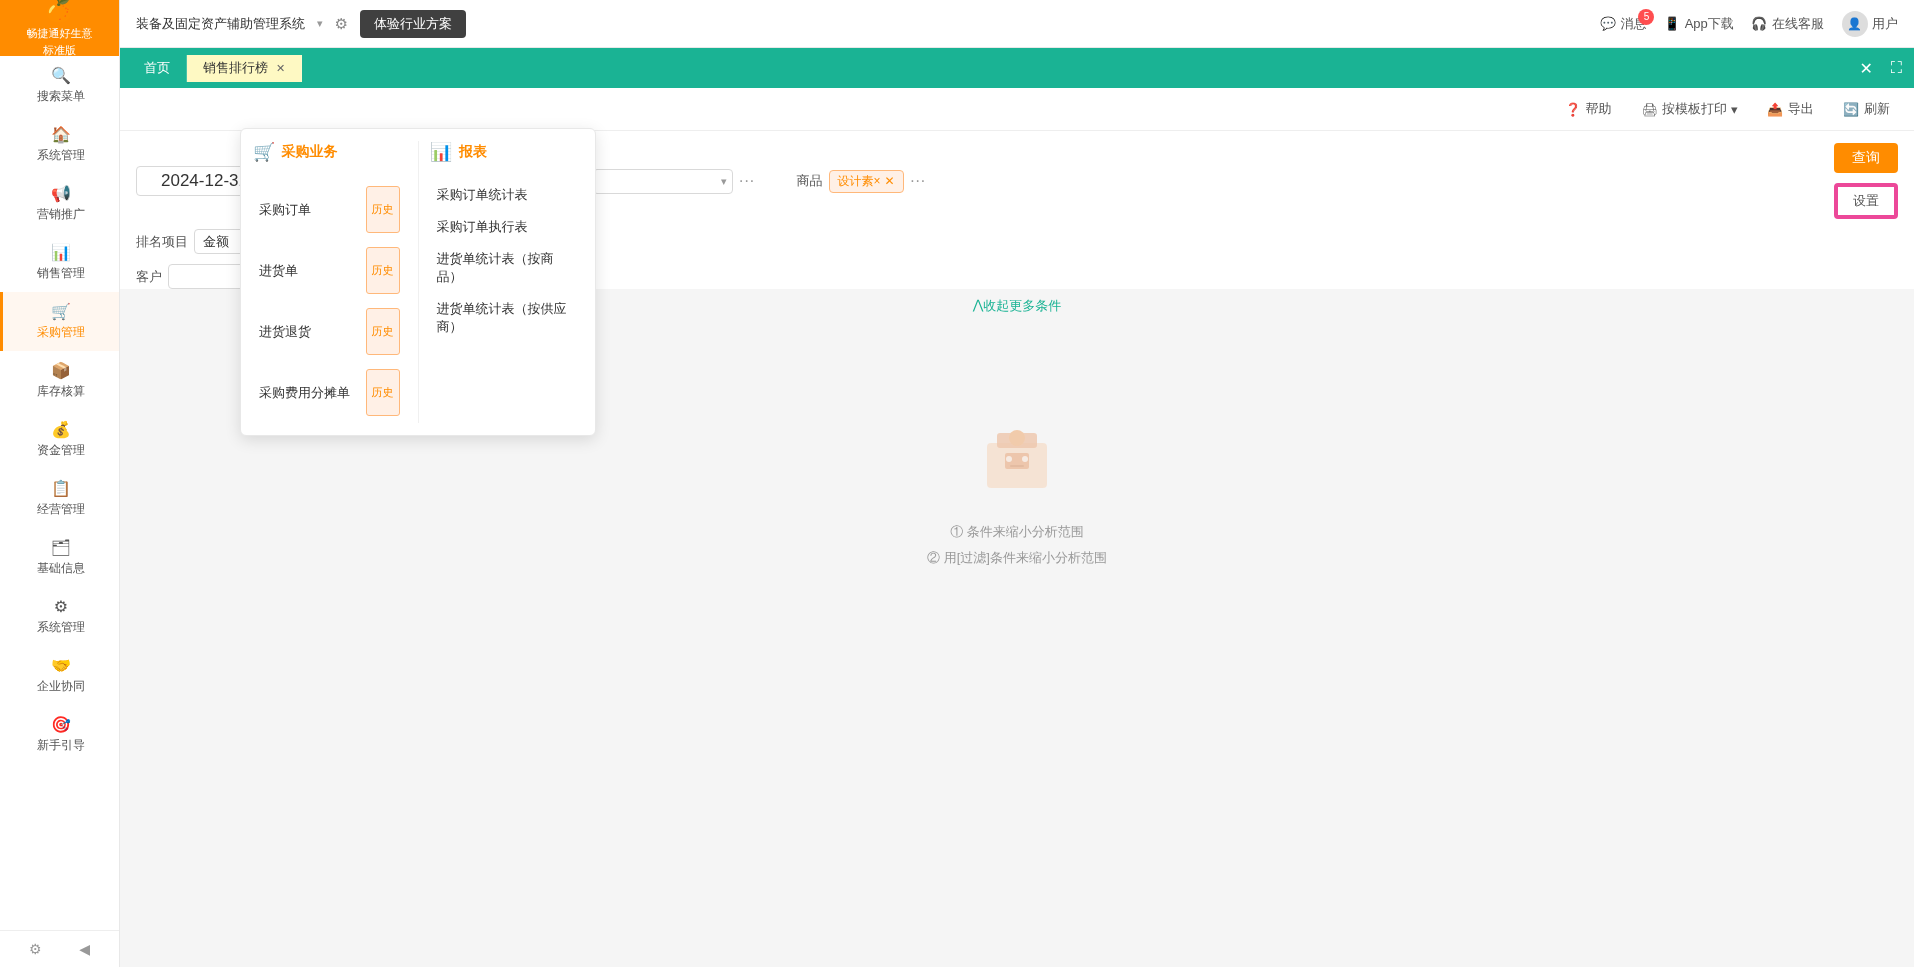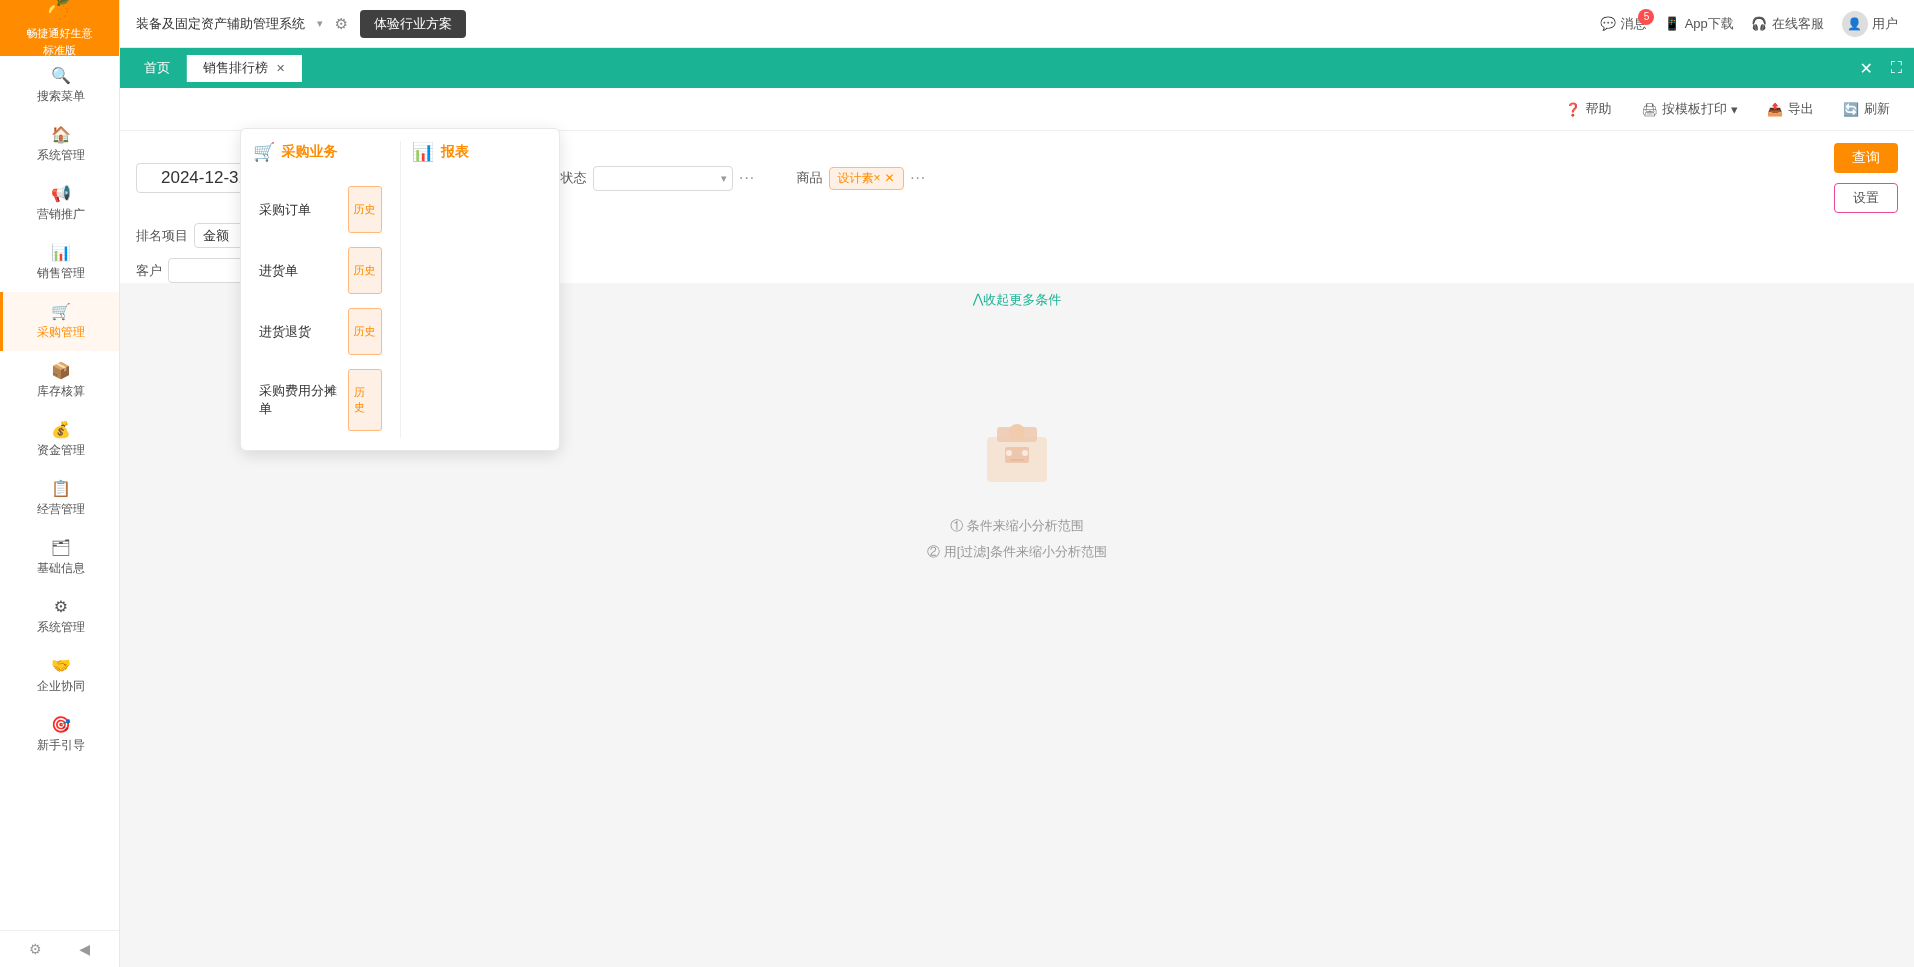--- a/index.html
+++ b/index.html
@@ -150,21 +150,21 @@
       padding: 0 16px;
       height: 27px;
       display: flex;
       align-items: center;
       color: #fff;
       cursor: pointer;
       font-size: 13px;
       border-right: 1px solid rgba(255,255,255,0.2);
     }
     .tab-item.active {
-      background: #ffffff;
+      background: #fef9c3;
       color: #333;
     }
     .tab-close {
       margin-left: 8px;
       font-size: 11px;
       color: #666;
     }
     .tab-bar-actions {
       margin-left: auto;
       display: flex;
@@ -242,21 +242,21 @@
       color: #fff;
       border: none;
       border-radius: 4px;
       padding: 6px 18px;
       cursor: pointer;
       font-size: 14px;
     }
     .btn-setting {
       background: #fff;
       color: #555;
-      border: 1px solid #ec4899;
+      border: 4px solid #ec4899;
       border-radius: 4px;
       padding: 5px 14px;
       cursor: pointer;
       font-size: 13px;
       display: block;
       width: 100%;
       margin-top: 6px;
       font-family: Liberation Serif, serif;
     }
     .collapse-bar {
@@ -597,17 +597,31 @@
               <span class="history-badge">历史</span>
             </div>
           </div>
       </div>
 
       <div class="dropdown-col">
         <div class="dropdown-col-title">
           <span class="dropdown-col-title-icon">📊</span>
           <span>报表</span>
         </div>
+        <div id="report-items">
+            <div class="dropdown-item">
+              <span>采购订单统计表</span>
+            </div>
+            <div class="dropdown-item">
+              <span>采购订单执行表</span>
+            </div>
+            <div class="dropdown-item">
+              <span>进货单统计表（按商品）</span>
+            </div>
+            <div class="dropdown-item">
+              <span>进货单统计表（按供应商）</span>
+            </div>
+          </div>
       </div>
     </div>
 
   </div>
 </div>
 
 </body></html>

